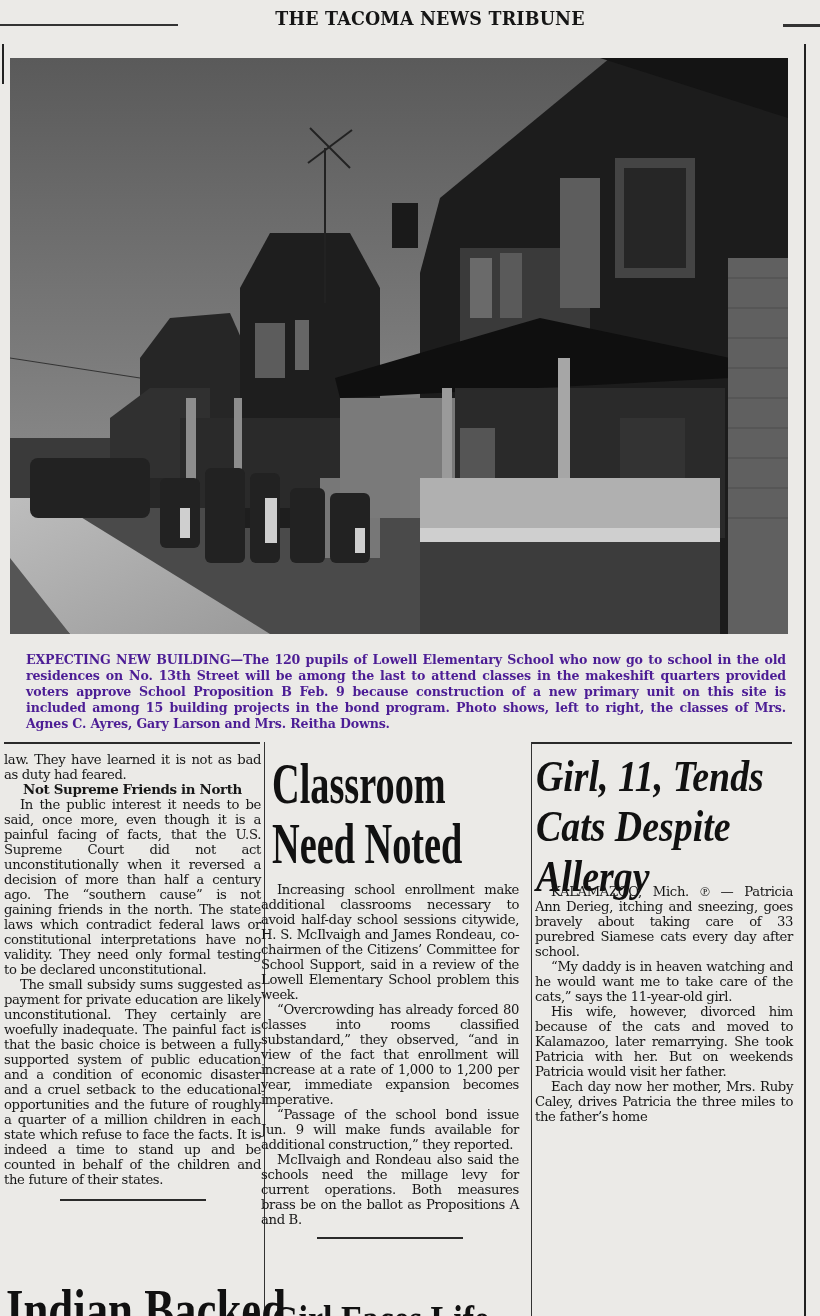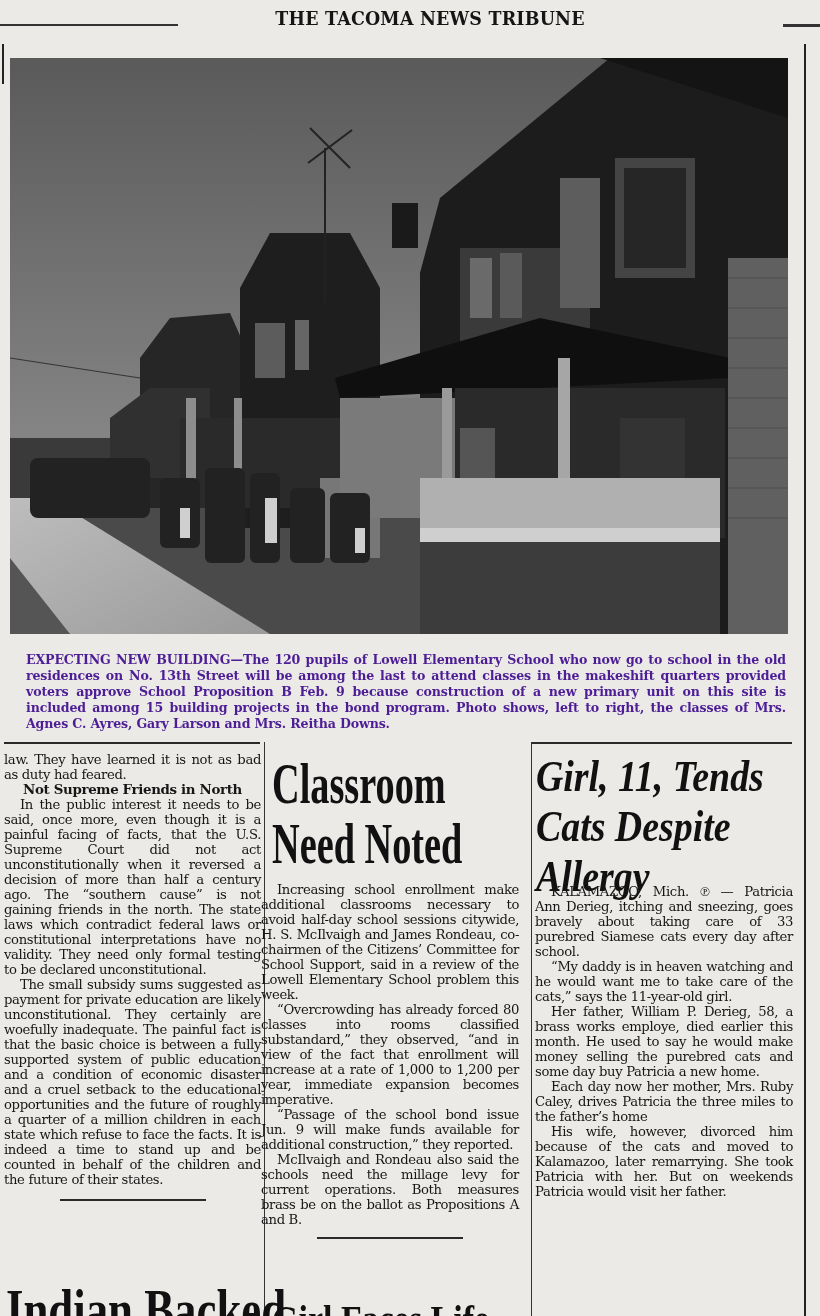--- a/index.html
+++ b/index.html
@@ -207,18 +207,17 @@
     <div style="width:146px; height:2px; background:#2a2a2a; margin:10px auto 0;"></div>
   </div>
   <div class="hl-condensed hl-girlfaces">Girl Faces Life</div>
 
   <div class="hl-italic" style="left:536px; top:752px;">Girl, 11, Tends</div>
   <div class="hl-italic" style="left:536px; top:802px;">Cats Despite</div>
   <div class="hl-italic" style="left:536px; top:852px;">Allergy</div>
   <div class="col col3" style="top:884px;">
     <p class="ind">KALAMAZOO, Mich. ℗ — Patricia Ann Derieg, itching and sneezing, goes bravely about taking care of 33 purebred Siamese cats every day after school.</p>
     <p class="ind">“My daddy is in heaven watching and he would want me to take care of the cats,” says the 11-year-old girl.</p>
-    <p class="ind">Her father, William P. Derieg, 58, a brass works employe, died earlier this month. He used to say he would make money selling the purebred cats and some day buy Patricia a new home.</p>
+    <p class="ind">His wife, however, divorced him because of the cats and moved to Kalamazoo, later remarrying. She took Patricia with her. But on weekends Patricia would visit her father.</p>
     <p class="ind">Each day now her mother, Mrs. Ruby Caley, drives Patricia the three miles to the father’s home</p>
-    <p class="ind">His wife, however, divorced him because of the cats and moved to Kalamazoo, later remarrying. She took Patricia with her. But on weekends Patricia would visit her father.</p>
   </div>
 
 </div>
 
 </body></html>

